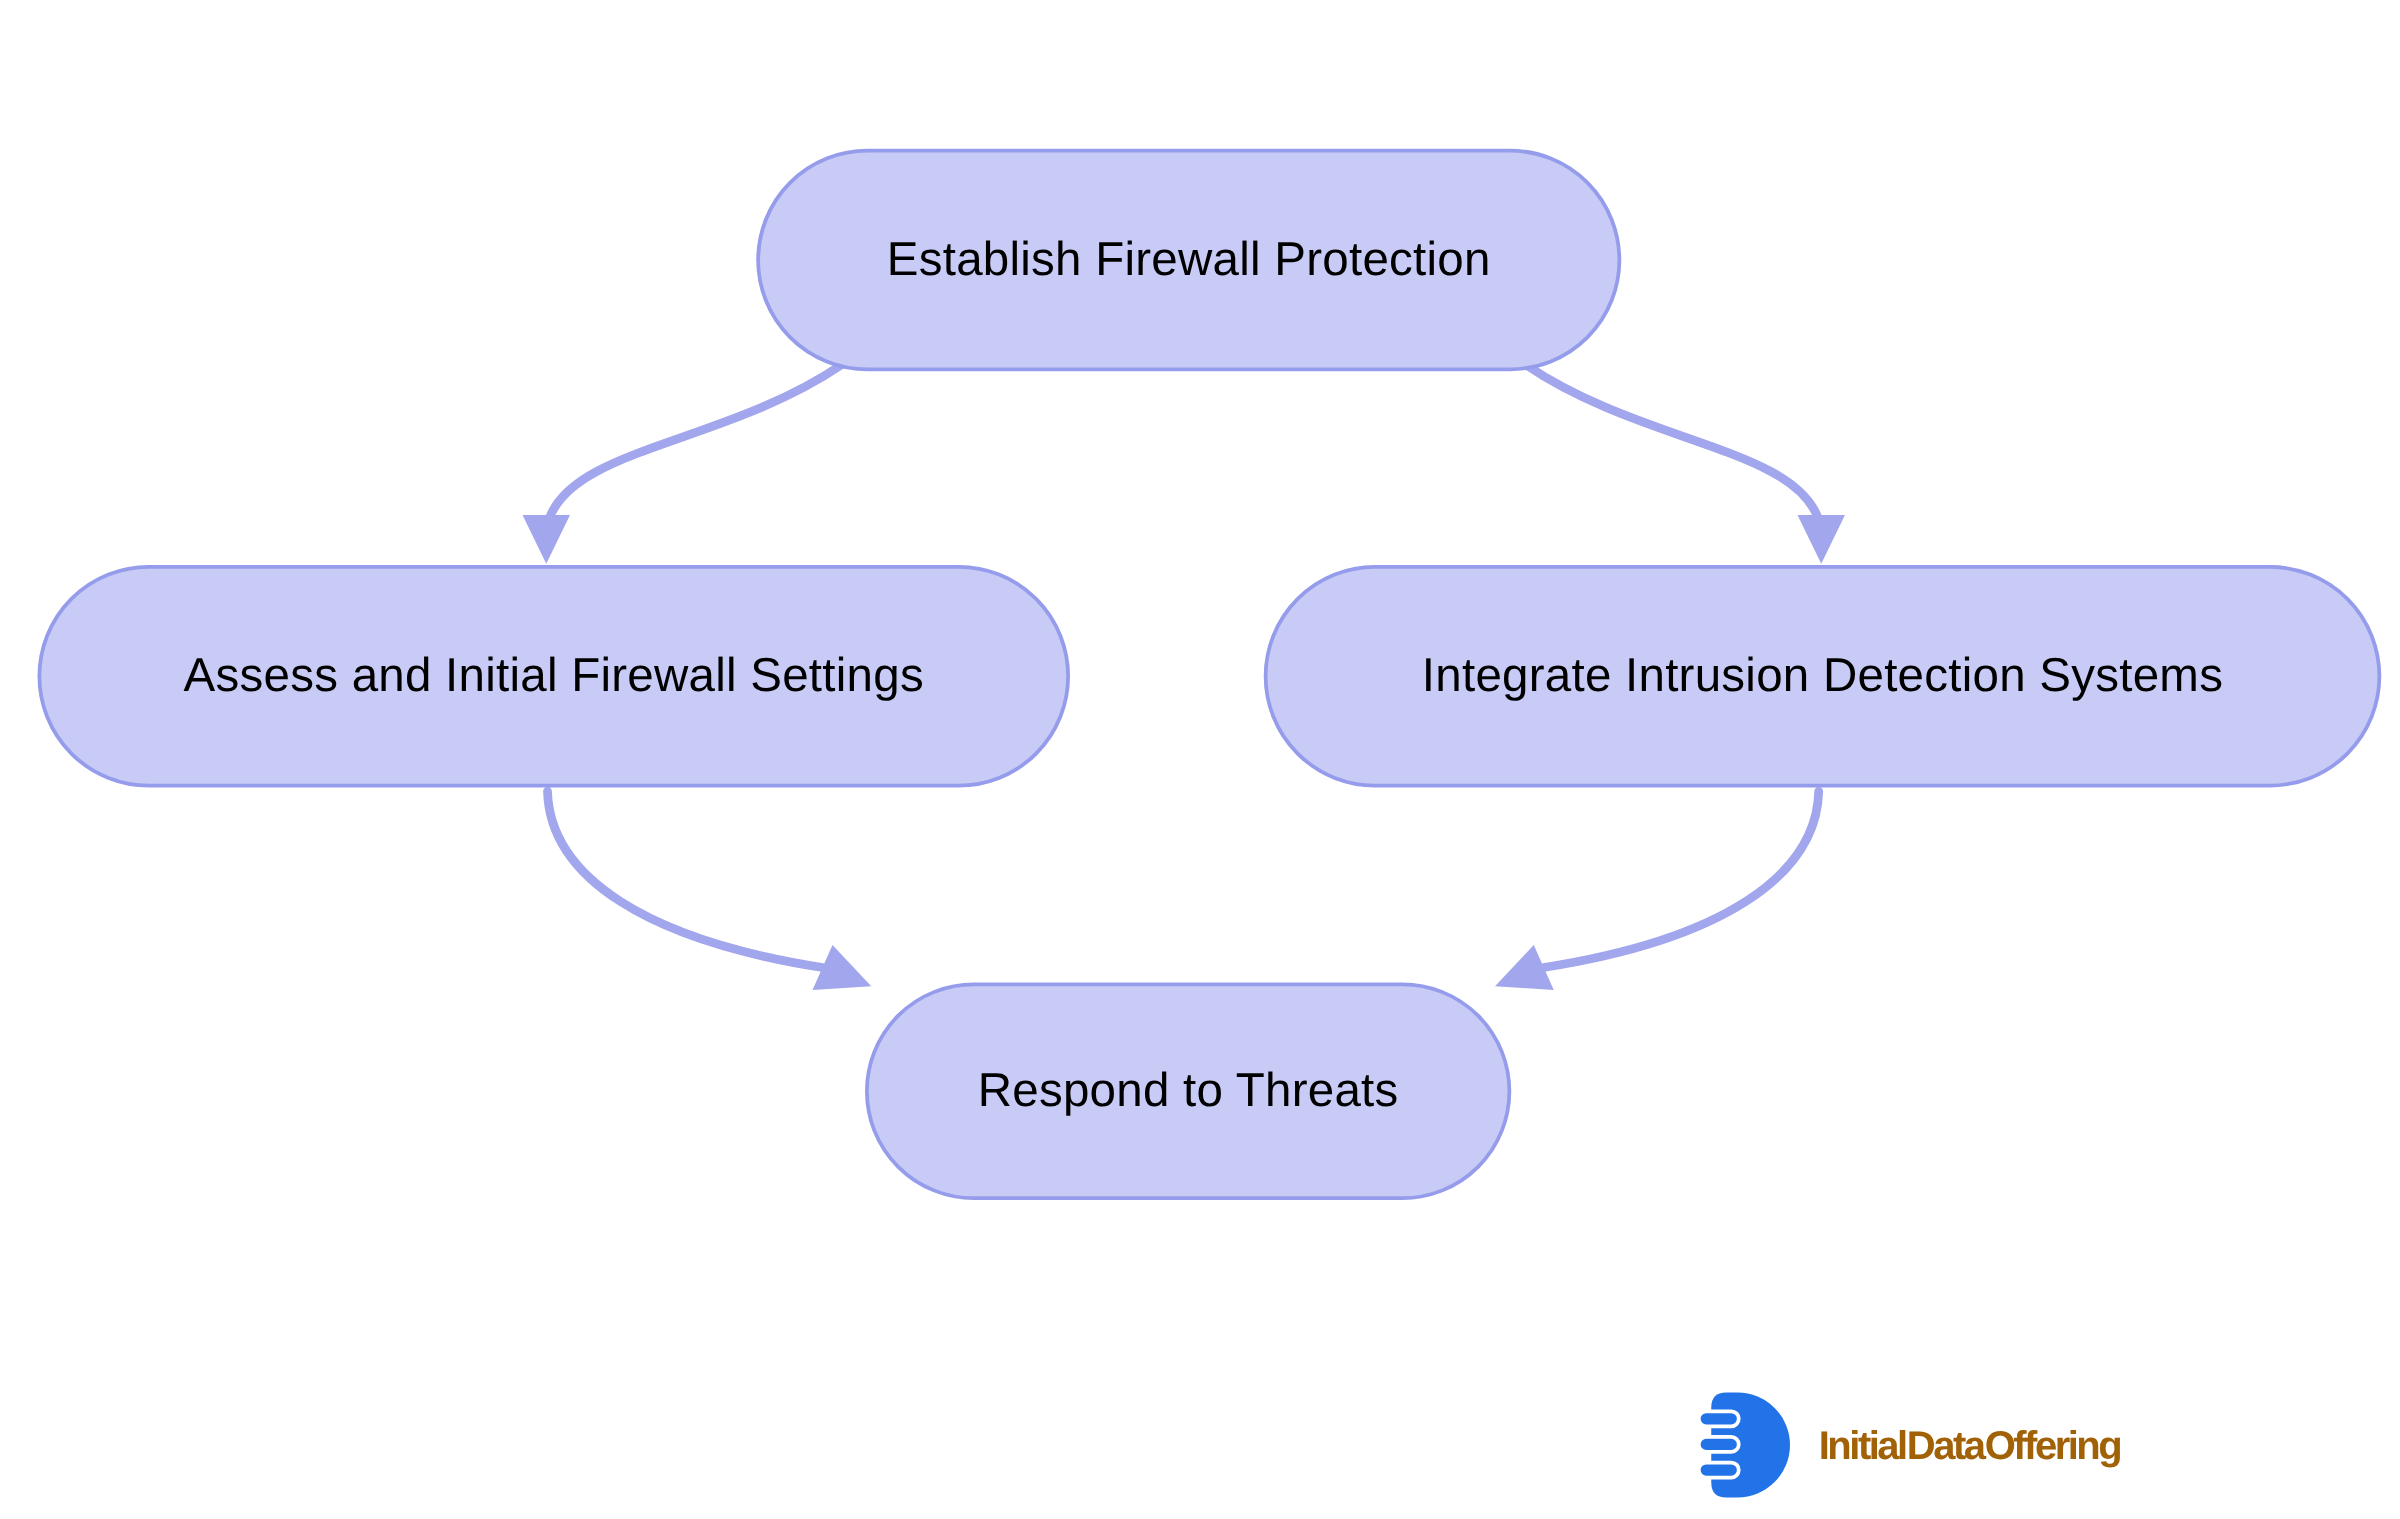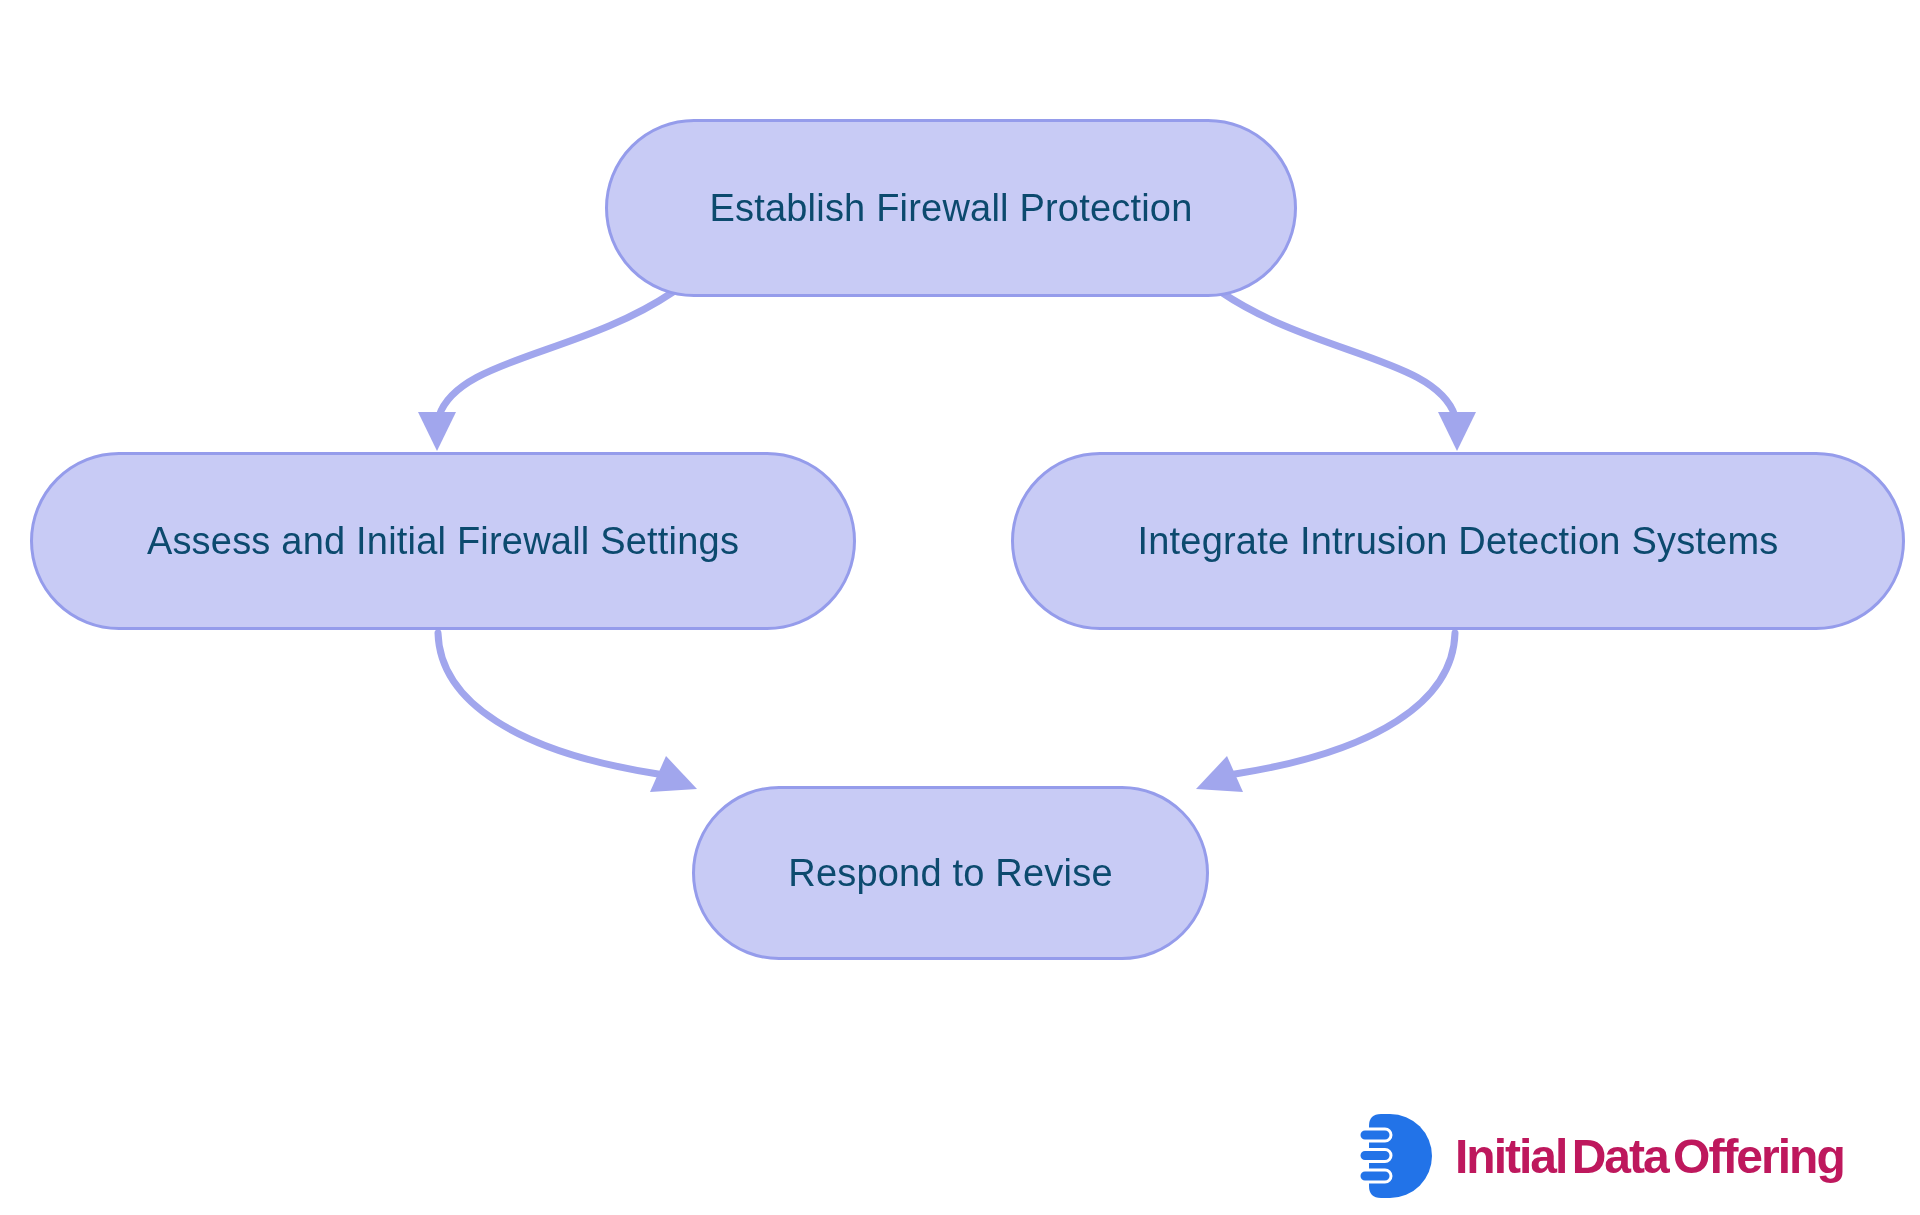--- a/index.html
+++ b/index.html
@@ -25,21 +25,21 @@
   }
   .node {
     position: absolute;
     box-sizing: border-box;
     background: #C8CBF5;
     border: 3px solid #959CEB;
     border-radius: 95px;
     display: flex;
     align-items: center;
     justify-content: center;
-    color: #0c4a6e;
+    color: #000000;
     font-size: 38px;
     font-weight: 400;
     letter-spacing: 0.2px;
     white-space: nowrap;
   }
   #node-establish { left: 605px; top: 119px;  width: 692px; height: 178px; }
   #node-assess    { left: 30px;  top: 452px;  width: 826px; height: 178px; }
   #node-integrate { left: 1011px;top: 452px;  width: 894px; height: 178px; text-align: center; }
   #node-respond   { left: 692px; top: 786px;  width: 517px; height: 174px; }
 
@@ -50,22 +50,22 @@
     display: flex;
     align-items: center;
     gap: 22px;
   }
   .logo-icon-svg {
     display: block;
     width: 76px;
     height: 92px;
   }
   .logo-text {
-    color: #be185d;
-    font-size: 48px;
+    color: #a16207;
+    font-size: 32px;
     font-weight: 700;
     letter-spacing: -2px;
     word-spacing: -6px;
     white-space: nowrap;
   }
 </style>
 </head>
 <body>
 
 <div id="app">
@@ -99,21 +99,21 @@
 
   <div class="node" id="node-assess">
     <span>Assess and Initial Firewall Settings</span>
   </div>
 
   <div class="node" id="node-integrate">
     <span>Integrate Intrusion Detection Systems</span>
   </div>
 
   <div class="node" id="node-respond">
-    <span>Respond to Revise</span>
+    <span>Respond to Threats</span>
   </div>
 
   <div class="logo">
     <svg class="logo-icon-svg" viewBox="0 0 76 92" xmlns="http://www.w3.org/2000/svg" aria-hidden="true">
 
       <path d="M 33 4 A 42 42 0 0 1 33 88 L 24 88 Q 12 88 12 76 L 12 16 Q 12 4 24 4 Z" fill="#2273E8"></path>
 
       <rect x="2" y="19" width="32" height="12" rx="6" fill="#2273E8" stroke="#FFFFFF" stroke-width="3"></rect>
       <rect x="2" y="39.5" width="32" height="12" rx="6" fill="#2273E8" stroke="#FFFFFF" stroke-width="3"></rect>
       <rect x="2" y="60" width="32" height="12" rx="6" fill="#2273E8" stroke="#FFFFFF" stroke-width="3"></rect>

